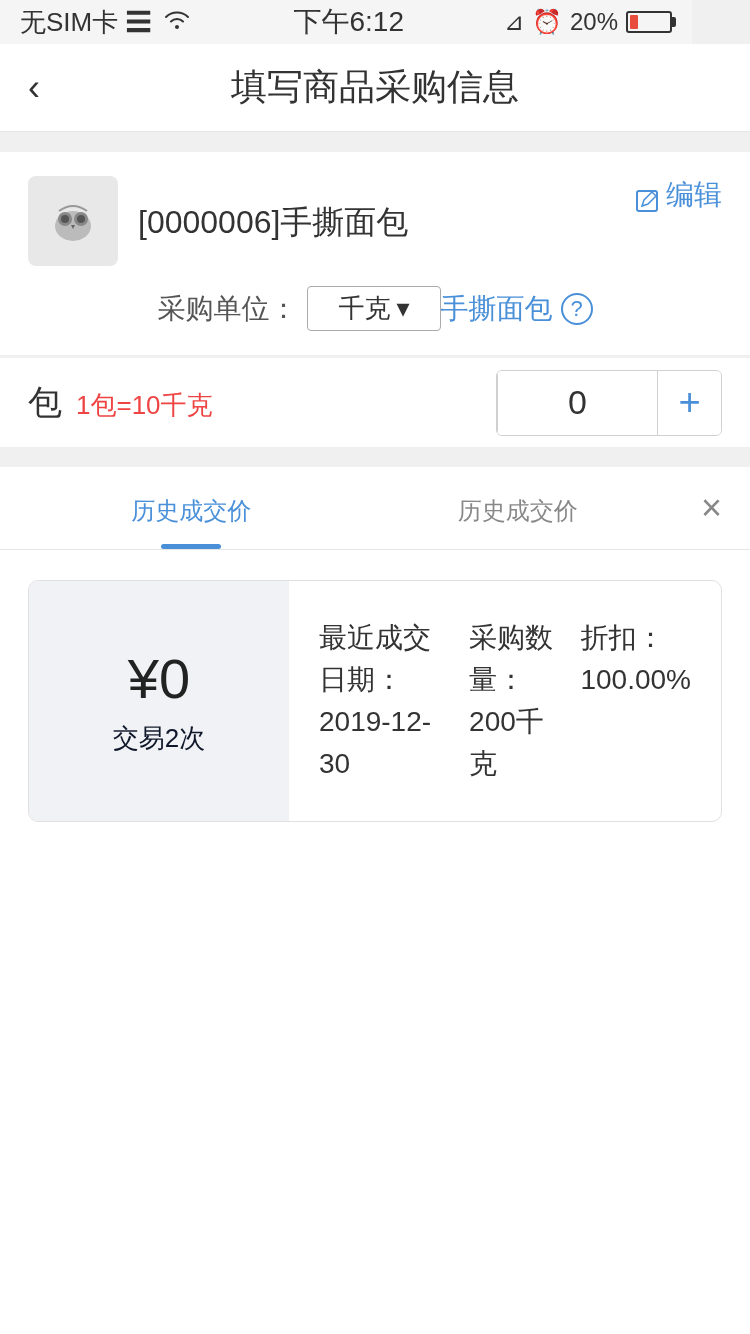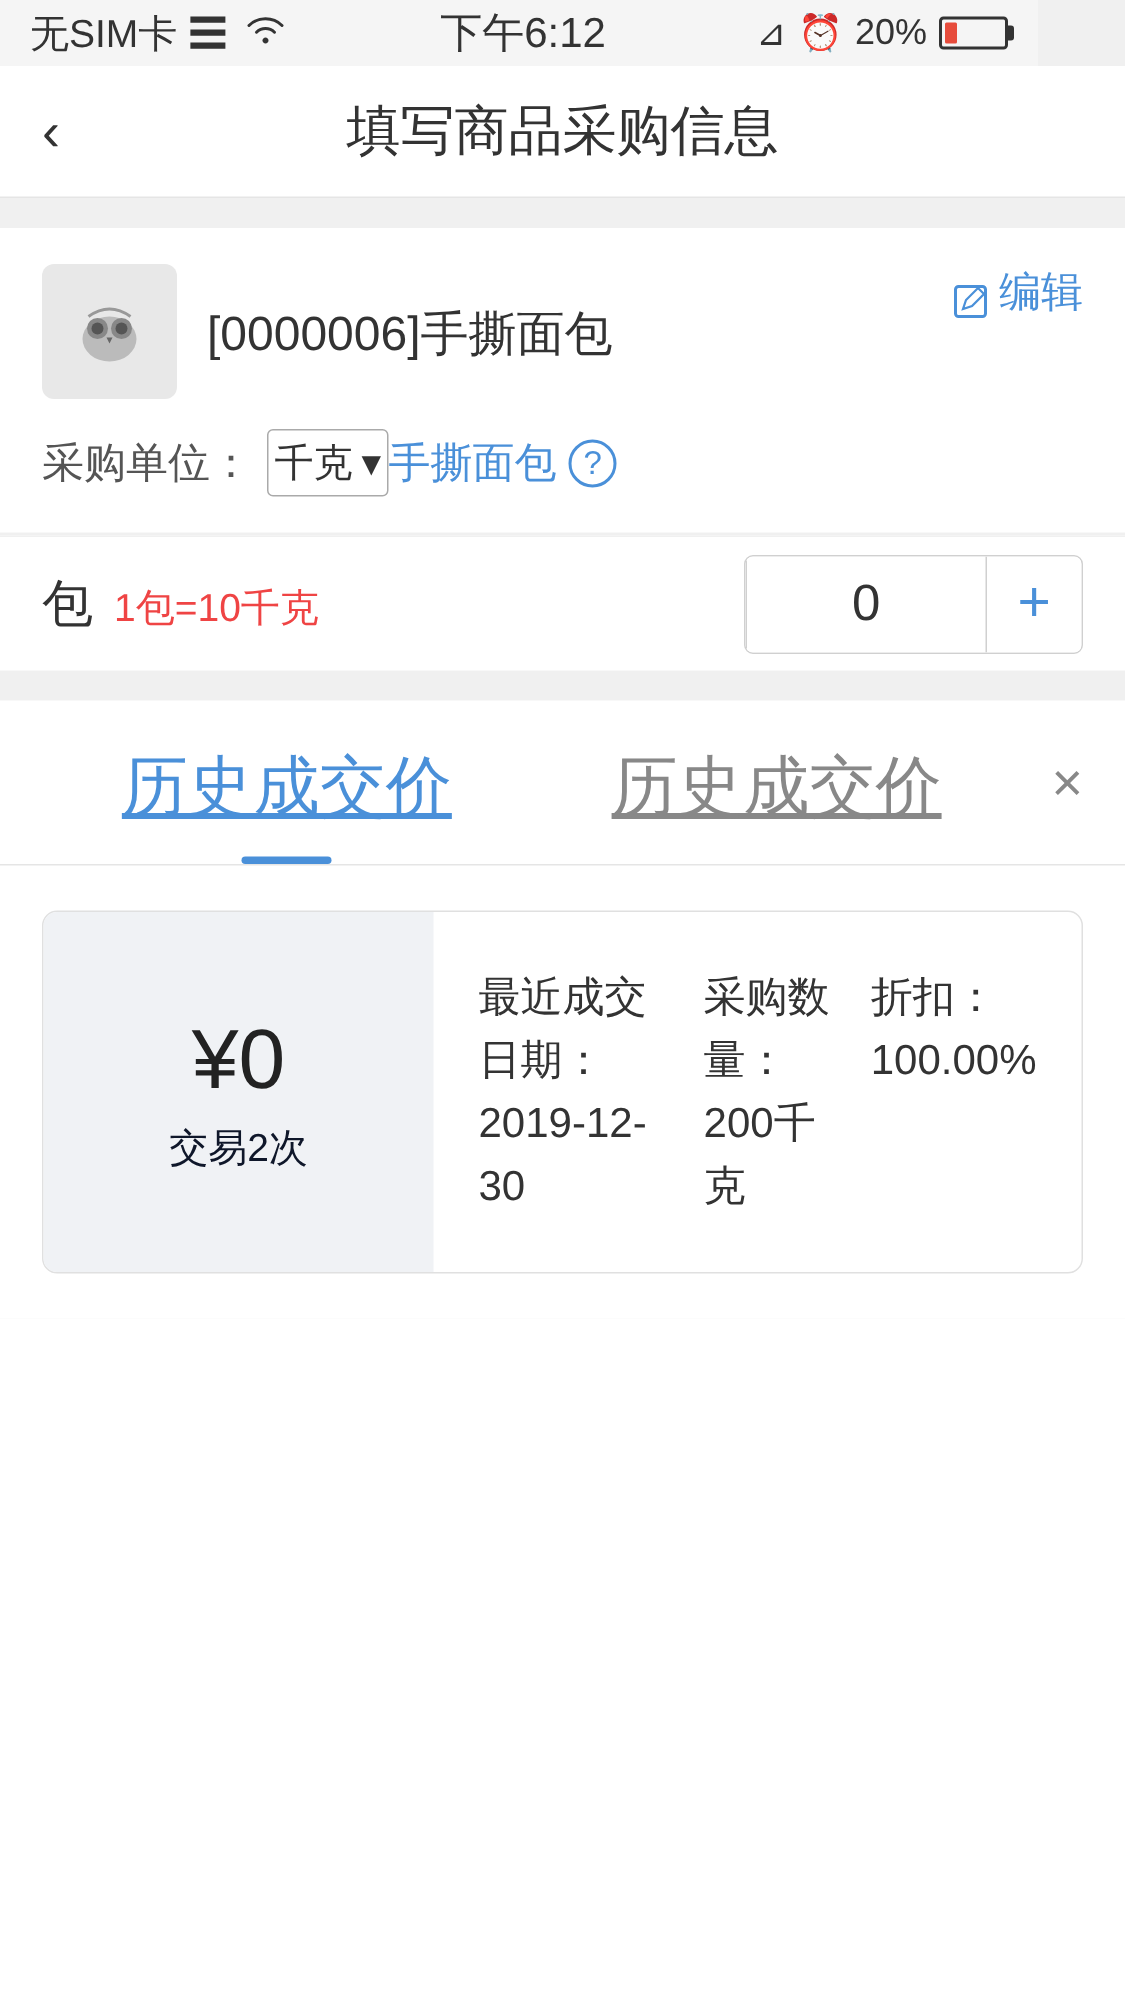--- a/index.html
+++ b/index.html
@@ -114,34 +114,34 @@
       color: #4a90d9;
       display: flex;
       align-items: flex-end;
       gap: 6px;
       cursor: pointer;
       white-space: nowrap;
     }
     .product-meta {
       display: flex;
       align-items: center;
-      justify-content: flex-start;
+      justify-content: center;
       margin-top: 20px;
     }
     .purchase-unit {
       display: flex;
       align-items: center;
       gap: 10px;
       font-size: 28px;
       color: #555;
     }
     .unit-tag {
       border: 1px solid #aaa;
       border-radius: 4px;
-      padding: 4px 4px;
+      padding: 4px 30px;
       font-size: 26px;
       color: #333;
       display: flex;
       align-items: center;
       gap: 6px;
     }
     .price-ref {
       font-size: 28px;
       color: #4a90d9;
       display: flex;
@@ -229,25 +229,24 @@
       display: flex;
       align-items: center;
       border-bottom: 1px solid #e5e5e5;
       padding: 0 28px;
       position: relative;
     }
     .tab-item {
       flex: 1;
       text-align: center;
       padding: 28px 0 22px;
-      font-size: 44px;
+      font-size: 24px;
       cursor: pointer;
       position: relative;
       color: #888;
-      text-decoration: underline;
     }
     .tab-item.active {
       color: #4a90d9;
     }
     .tab-item.active::after {
       content: '';
       position: absolute;
       bottom: 0;
       left: 50%;
       transform: translateX(-50%);

